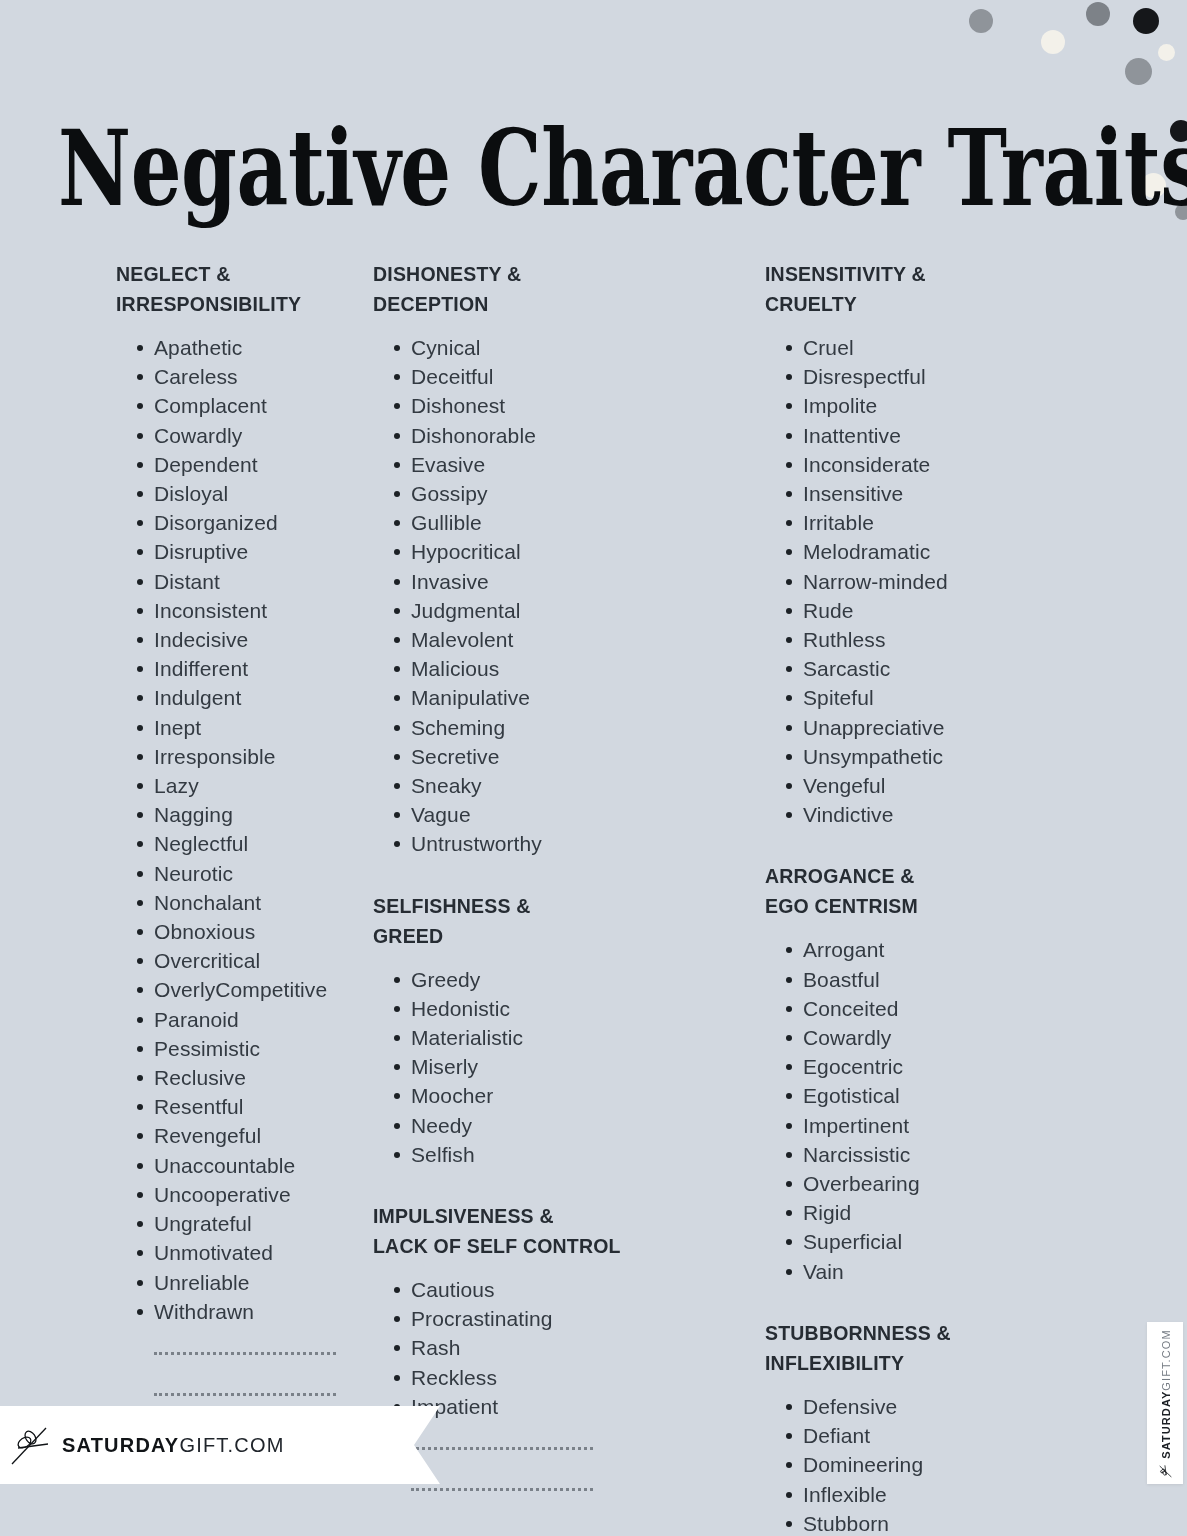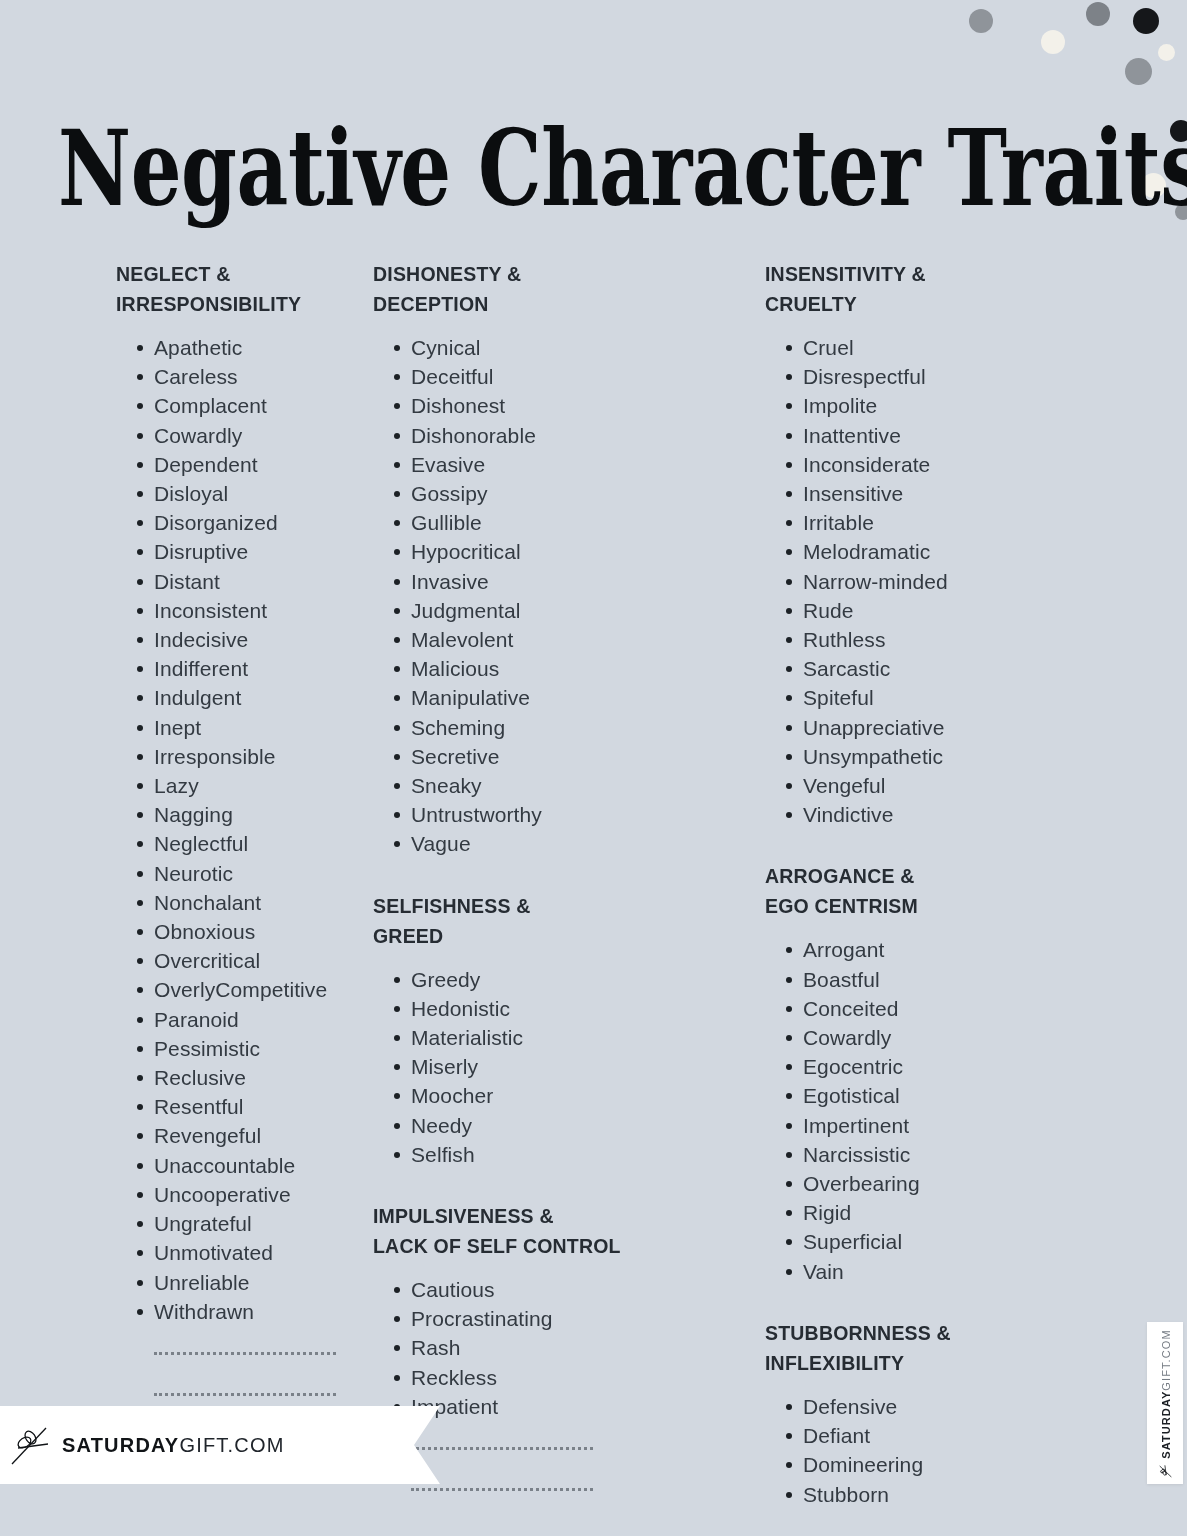--- a/index.html
+++ b/index.html
@@ -251,22 +251,22 @@
           <li>Gullible</li>
           <li>Hypocritical</li>
           <li>Invasive</li>
           <li>Judgmental</li>
           <li>Malevolent</li>
           <li>Malicious</li>
           <li>Manipulative</li>
           <li>Scheming</li>
           <li>Secretive</li>
           <li>Sneaky</li>
+          <li>Vague</li>
           <li>Untrustworthy</li>
-          <li>Vague</li>
         </ul>
       </div>
       <div class="section">
         <div class="section-heading">SELFISHNESS &amp;
 GREED</div>
         <ul class="trait-list">
           <li>Greedy</li>
           <li>Hedonistic</li>
           <li>Materialistic</li>
           <li>Miserly</li>
@@ -333,20 +333,21 @@
           <li>Vain</li>
         </ul>
       </div>
       <div class="section">
         <div class="section-heading">STUBBORNNESS &amp;
 INFLEXIBILITY</div>
         <ul class="trait-list">
           <li>Defensive</li>
           <li>Defiant</li>
           <li>Domineering</li>
+          <li>Inflexible</li>
           <li>Stubborn</li>
         </ul>
       </div>
     </div>
   </div>
 
 <div id="logo-banner">
   <span id="logo-icon">
     <svg viewBox="0 0 46 46" width="46" height="46" aria-hidden="true">
       <g fill="none" stroke="#111417" stroke-width="1.3">

